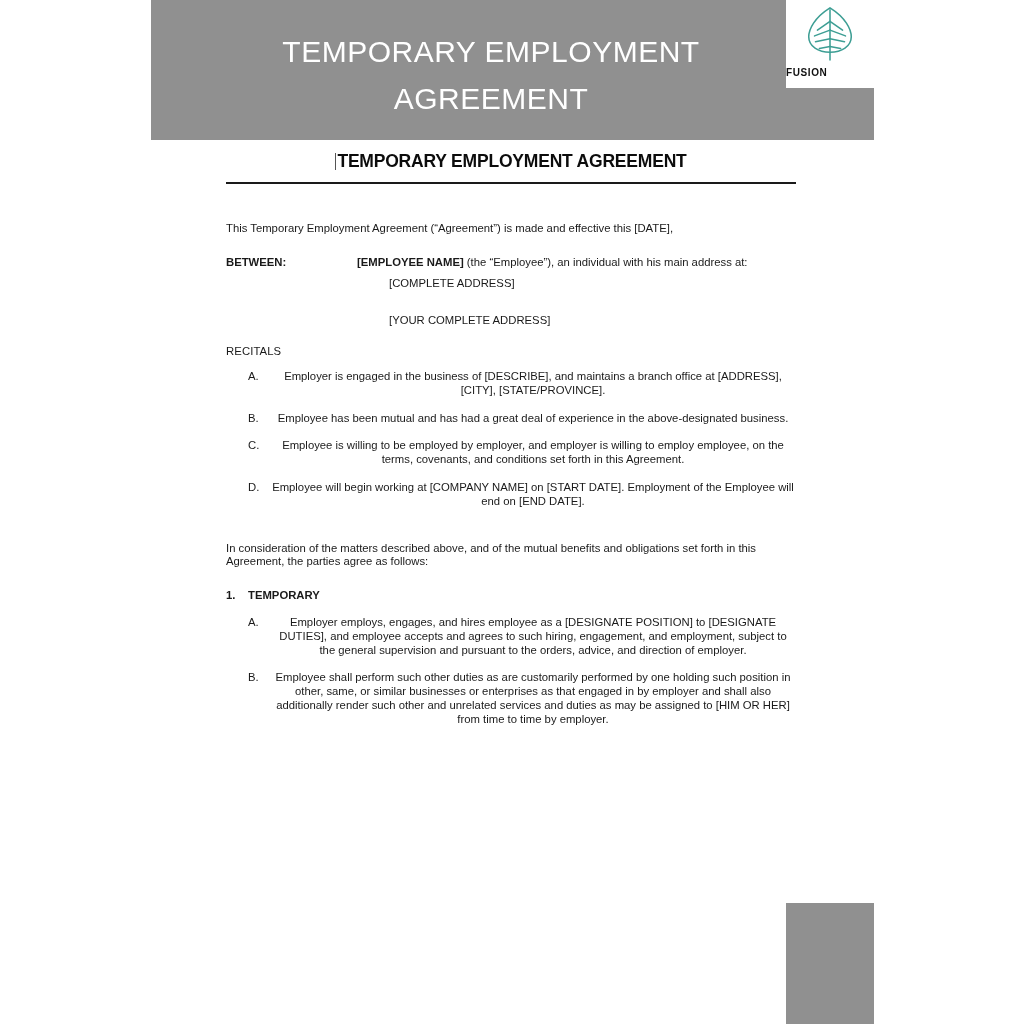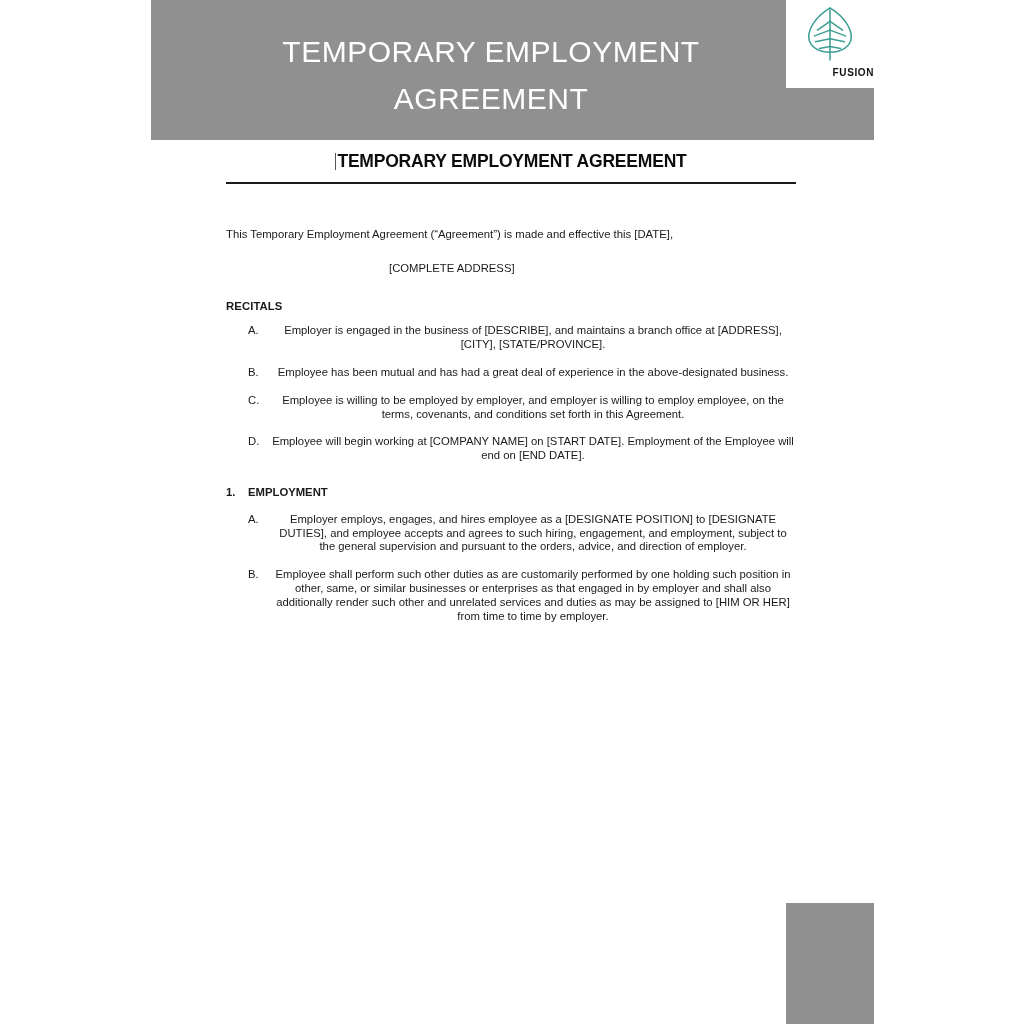--- a/index.html
+++ b/index.html
@@ -56,21 +56,21 @@
     top: 4px;
     transform: translateX(-50%);
     width: 58px;
     height: 58px;
   }
   .logo-word {
     position: absolute;
     left: 0;
     right: 0;
     bottom: 10px;
-    text-align: right;
+    text-align: left;
     font-size: 10px;
     font-weight: bold;
     letter-spacing: 0.6px;
     color: #101010;
   }
 
   
   .doc {
     position: absolute;
     left: 0;
@@ -107,39 +107,39 @@
 
   .content {
     position: absolute;
     left: 226px;
     top: 72px;
     width: 570px;
     font-size: 11.3px;
     line-height: 13.8px;
   }
 
-  .para { margin: 16px 0 20px 0; }
+  .para { margin: 10px 0 20px 0; }
 
   .party-row {
     display: flex;
     margin: 0 0 7px 0;
   }
   .party-label {
     width: 131px;
     flex: 0 0 131px;
     font-weight: bold;
   }
   .party-body { flex: 1 1 auto; }
   .party-addr {
     margin: 0 0 17px 131px;
     padding-left: 32px;
   }
 
   .section-head {
-    font-weight: bold;
+    font-weight: normal;
     margin: 0 0 11px 0;
     letter-spacing: 0.1px;
   }
 
   .numbered-head {
     display: flex;
     font-weight: bold;
     margin: 0 0 13px 0;
   }
   .numbered-head .num {
@@ -201,24 +201,29 @@
 <div class="doc">
 
   <div class="doc-title"><span class="caret"></span><span>TEMPORARY EMPLOYMENT AGREEMENT</span></div>
 
   <div class="rule"></div>
 
   <div class="content">
 
     <p class="para">This Temporary Employment Agreement (“Agreement”) is made and effective this [DATE],</p>
 
+    <div class="party-row">
+      <div class="party-label">BETWEEN:</div>
+      <div class="party-body"><span class="bold">[EMPLOYEE NAME]</span><span> (the “Employee”), an individual with his main address at:</span></div>
+    </div>
     <div class="party-addr">[COMPLETE ADDRESS]</div>
 
     <div class="party-row">
     </div>
+    <div class="party-addr">[YOUR COMPLETE ADDRESS]</div>
 
     <div class="section-head">RECITALS</div>
 
     <div class="item">
       <div class="mark">A.</div>
       <div class="text">Employer is engaged in the business of [DESCRIBE], and maintains a branch office at [ADDRESS], [CITY], [STATE/PROVINCE].</div>
     </div>
     <div class="item">
       <div class="mark">B.</div>
       <div class="text">Employee has been mutual and has had a great deal of experience in the above-designated business.</div>
@@ -227,24 +232,25 @@
       <div class="mark">C.</div>
       <div class="text">Employee is willing to be employed by employer, and employer is willing to employ employee, on the terms, covenants, and conditions set forth in this Agreement.</div>
     </div>
     <div class="item">
       <div class="mark">D.</div>
       <div class="text">Employee will begin working at [COMPANY NAME] on [START DATE]. Employment of the Employee will end on [END DATE].</div>
     </div>
 
     <div class="spacer-lg"></div>
 
+    <p class="para">In consideration of the matters described above, and of the mutual benefits and obligations set forth in this Agreement, the parties agree as follows:</p>
 
     <div class="numbered-head">
       <span class="num">1.</span>
-      <span>EMPLOYMENT</span>
+      <span>TEMPORARY</span>
     </div>
 
     <div class="item">
       <div class="mark">A.</div>
       <div class="text">Employer employs, engages, and hires employee as a [DESIGNATE POSITION] to [DESIGNATE DUTIES], and employee accepts and agrees to such hiring, engagement, and employment, subject to the general supervision and pursuant to the orders, advice, and direction of employer.</div>
     </div>
     <div class="item">
       <div class="mark">B.</div>
       <div class="text">Employee shall perform such other duties as are customarily performed by one holding such position in other, same, or similar businesses or enterprises as that engaged in by employer and shall also additionally render such other and unrelated services and duties as may be assigned to [HIM OR HER] from time to time by employer.</div>
     </div>

